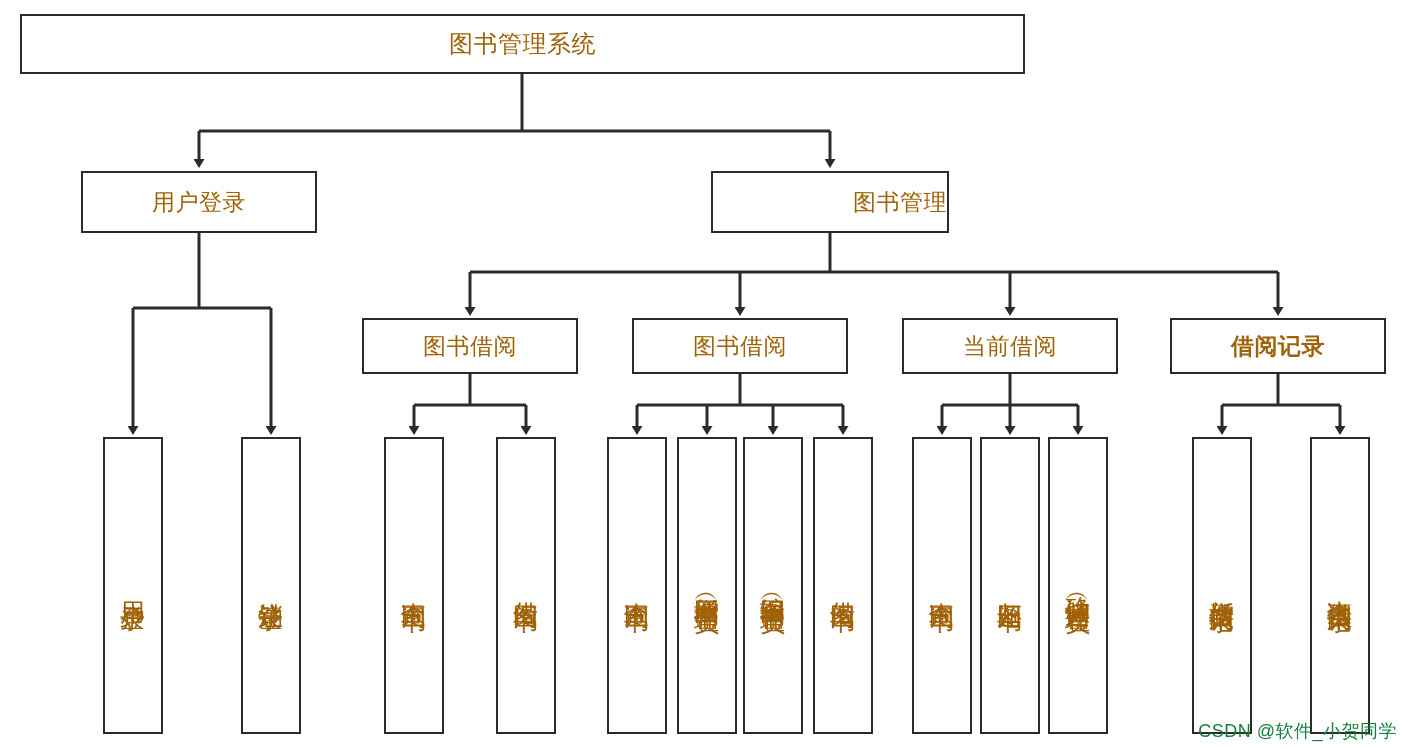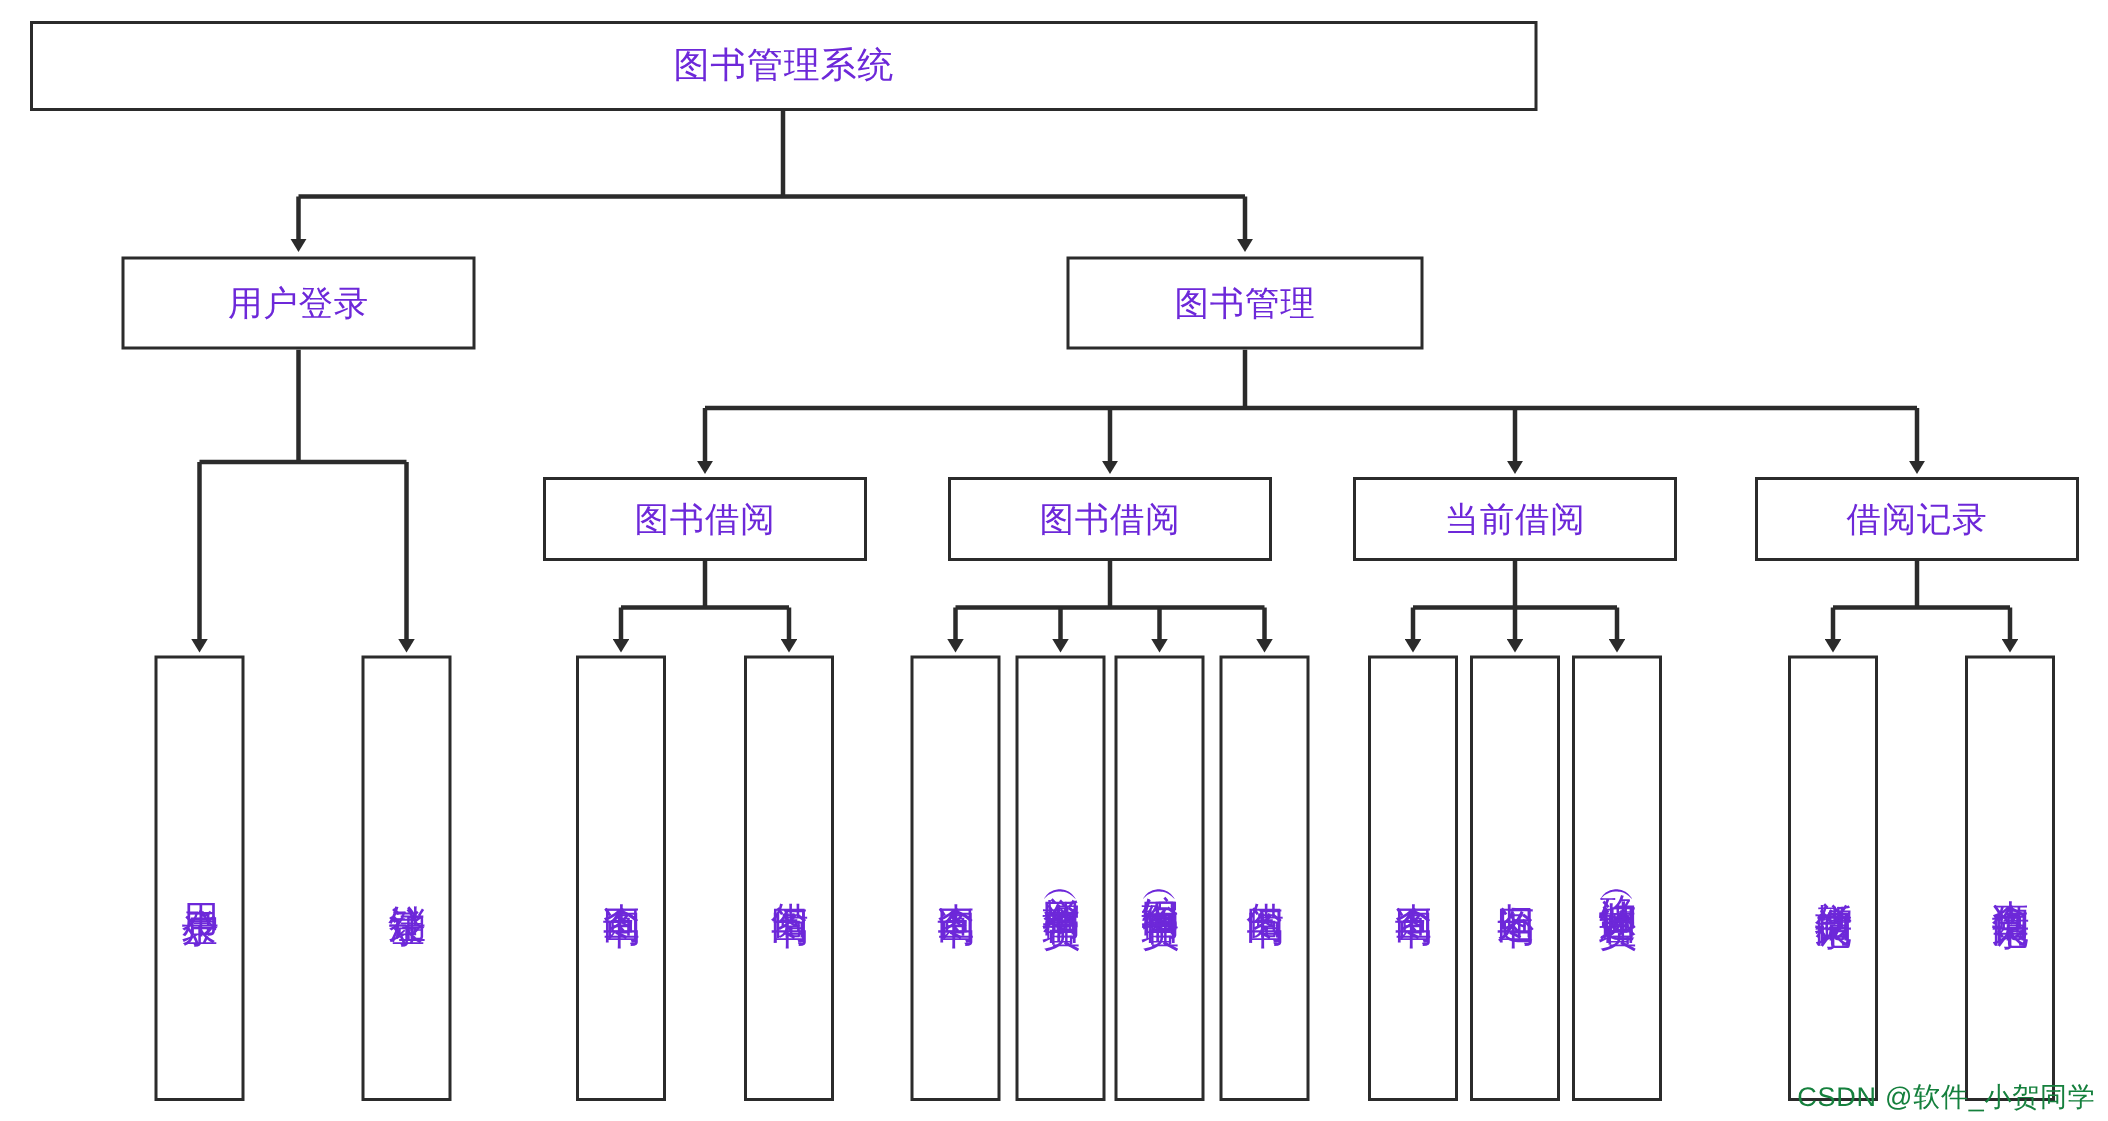--- a/index.html
+++ b/index.html
@@ -25,21 +25,21 @@
     height: 747px;
   }
   .node {
     position: absolute;
     box-sizing: border-box;
     border: 2px solid #2b2b2b;
     background: #ffffff;
     display: flex;
     align-items: center;
     justify-content: center;
-    color: #6d28d9;
+    color: #a16207;
   }
   .node .label {
     display: block;
     text-align: center;
     line-height: 1.22;
     letter-spacing: 0.5px;
     white-space: pre;
   }
   .node.horiz .label {
     font-size: 23px;
@@ -127,34 +127,34 @@
     </g>
   </svg>
 
   <div class="node root horiz" style="left:20px; top:14px; width:1005px; height:60px;">
     <span class="label">图书管理系统</span>
   </div>
 
   <div class="node horiz" style="left:81px; top:171px; width:236px; height:62px;">
     <span class="label">用户登录</span>
   </div>
-  <div class="node horiz" style="left:711px; top:171px; width:238px; height:62px;">
+  <div class="node horiz" style="left:711px; top:171px; width:238px; height:62px;justify-content:flex-end;">
     <span class="label">图书管理</span>
   </div>
 
   <div class="node horiz" style="left:362px; top:318px; width:216px; height:56px;">
     <span class="label">图书借阅</span>
   </div>
   <div class="node horiz" style="left:632px; top:318px; width:216px; height:56px;align-items:center;">
     <span class="label">图书借阅</span>
   </div>
   <div class="node horiz" style="left:902px; top:318px; width:216px; height:56px;">
     <span class="label">当前借阅</span>
   </div>
-  <div class="node horiz" style="left:1170px; top:318px; width:216px; height:56px;">
+  <div class="node horiz" style="left:1170px; top:318px; width:216px; height:56px;font-weight:bold;">
     <span class="label">借阅记录</span>
   </div>
 
   <div class="node leaf" style="left:103px; top:437px; width:60px; height:297px;">
     <span class="label">用户登录</span>
   </div>
   <div class="node leaf" style="left:241px; top:437px; width:60px; height:297px;">
     <span class="label">注销登录</span>
   </div>
 

